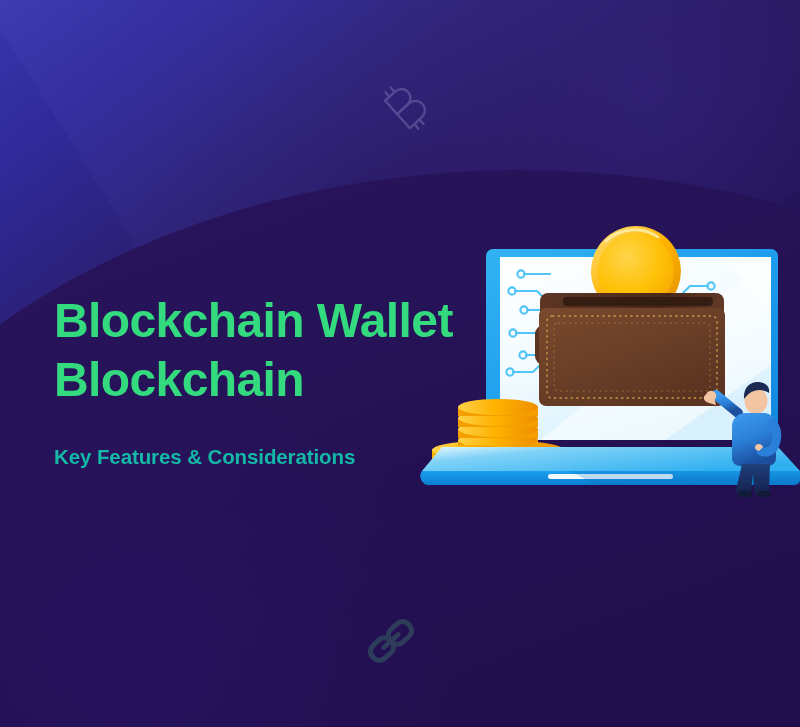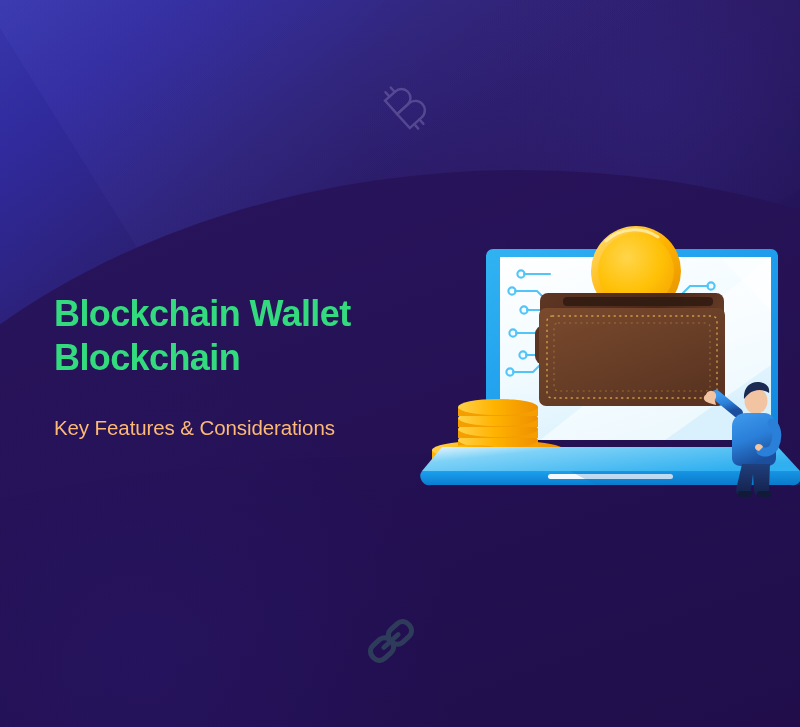--- a/index.html
+++ b/index.html
@@ -30,25 +30,25 @@
     background:radial-gradient(circle,rgba(40,22,105,.55),rgba(40,22,105,0) 70%);}
 
   
   .wm{position:absolute;opacity:.30;}
   .wm-btc{left:376px;top:76px;width:60px;height:60px;opacity:.28;}
   .wm-chain{left:362px;top:612px;width:58px;height:58px;opacity:.42;}
 
   
   .copy{position:absolute;left:54px;top:292px;width:420px;}
   .headline{
-    color:#34da7e;font-size:36px;line-height:1.22;font-weight:700;letter-spacing:-0.6px;margin:0;
+    color:#34da7e;font-size:48px;line-height:1.22;font-weight:700;letter-spacing:-0.6px;margin:0;
   }
   .headline .l2{display:block;}
   .subhead{
-    color:#fdba74;font-size:20.5px;font-weight:400;letter-spacing:-0.1px;margin:36px 0 0 0;
+    color:#14b8a6;font-size:20.5px;font-weight:700;letter-spacing:-0.1px;margin:36px 0 0 0;
   }
 
   
   .illo{position:absolute;left:420px;top:215px;width:380px;height:285px;}
   .illo svg{display:block;width:380px;height:285px;overflow:visible;}
 </style>
 </head>
 <body>
 
 <div class="stage">

